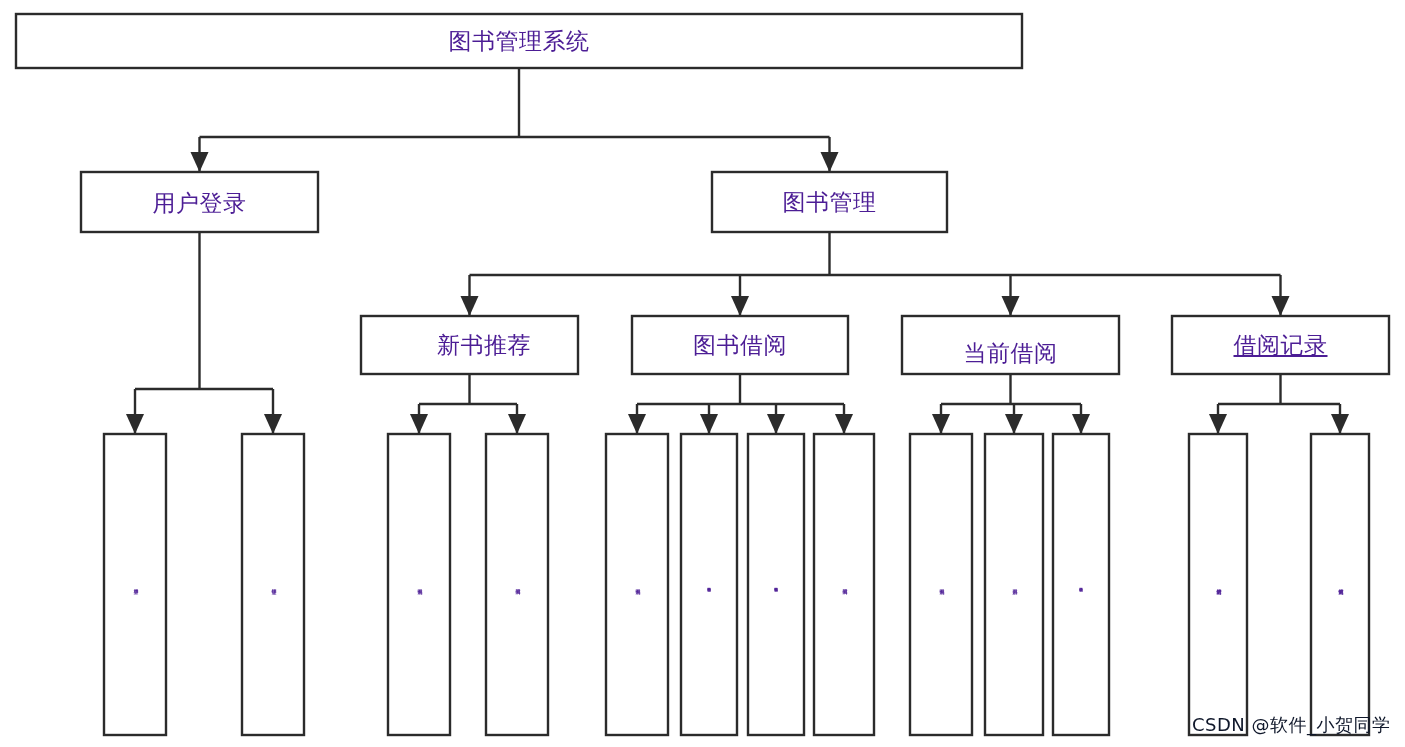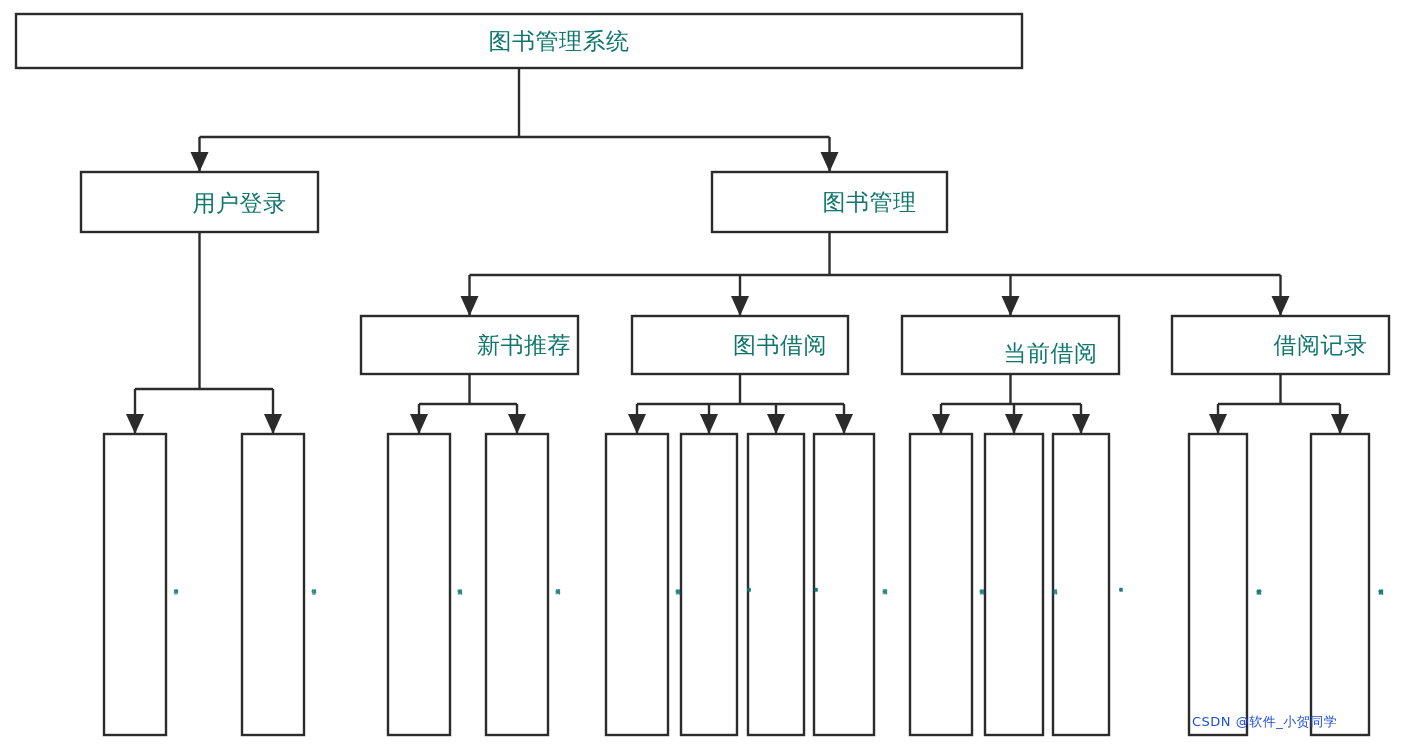--- a/index.html
+++ b/index.html
@@ -39,47 +39,46 @@
   }
   .arrow-head {
     fill: #2b2b2b;
     stroke: none;
   }
   .node-label {
     position: absolute;
     display: flex;
     align-items: center;
     justify-content: center;
-    color: #0f766e;
+    color: #4c1d95;
     letter-spacing: 0.5px;
     -webkit-font-smoothing: antialiased;
     pointer-events: none;
     box-sizing: border-box;
-    margin-left: 40px;
   }
   .node-label.horizontal {
     font-size: 23px;
     line-height: 1.15;
     white-space: nowrap;
   }
   .node-label.vertical {
     writing-mode: vertical-rl;
     text-orientation: upright;
     font-size: 23px;
     line-height: 1.18;
     letter-spacing: 3px;
     white-space: nowrap;
   }
   .node-label.vertical.tall {
     letter-spacing: 1px;
   }
   .watermark {
     position: absolute;
-    color: #1d4ed8;
-    font-size: 13px;
+    color: #0f172a;
+    font-size: 18px;
     letter-spacing: 0.5px;
     white-space: nowrap;
     user-select: none;
   }
 </style>
 </head>
 <body>
 
 <div id="diagram-root">
 
@@ -162,21 +161,21 @@
       </g>
   </svg>
 
   <div id="labels-layer">
       <div class="node-label horizontal" style="left: 16px; top: 14px; width: 1006px; height: 54px;">图书管理系统</div>
       <div class="node-label horizontal" style="left: 81px; top: 172px; width: 237px; height: 62px;">用户登录</div>
       <div class="node-label horizontal" style="left: 712px; top: 172px; width: 235px; height: 60px;">图书管理</div>
       <div class="node-label horizontal" style="left: 361px; top: 316px; width: 217px; height: 58px; padding-left: 29px;">新书推荐</div>
       <div class="node-label horizontal" style="left: 632px; top: 316px; width: 216px; height: 58px;">图书借阅</div>
       <div class="node-label horizontal" style="left: 902px; top: 316px; width: 217px; height: 74px;">当前借阅</div>
-      <div class="node-label horizontal" style="left: 1172px; top: 316px; width: 217px; height: 58px;">借阅记录</div>
+      <div class="node-label horizontal" style="left: 1172px; top: 316px; width: 217px; height: 58px; text-decoration: underline;">借阅记录</div>
       <div class="node-label vertical" style="left: 104px; top: 434px; width: 62px; height: 301px; letter-spacing: 0px; font-size: 5px;">用户登录</div>
       <div class="node-label vertical" style="left: 242px; top: 434px; width: 62px; height: 301px; letter-spacing: 0px; font-size: 5px;">注销登录</div>
       <div class="node-label vertical" style="left: 388px; top: 434px; width: 62px; height: 301px; letter-spacing: 0px; font-size: 5px;">查询图书</div>
       <div class="node-label vertical" style="left: 486px; top: 434px; width: 62px; height: 301px; letter-spacing: 0px; font-size: 5px;">借阅图书</div>
       <div class="node-label vertical" style="left: 606px; top: 434px; width: 62px; height: 301px; letter-spacing: 0px; font-size: 5px;">查询图书</div>
       <div class="node-label vertical tall" style="left: 681px; top: 434px; width: 56px; height: 301px; letter-spacing: 0px; font-size: 3.5px;">新增图书（管理员）</div>
       <div class="node-label vertical tall" style="left: 748px; top: 434px; width: 56px; height: 301px; letter-spacing: 0px; font-size: 3.5px;">编辑图书（管理员）</div>
       <div class="node-label vertical" style="left: 814px; top: 434px; width: 60px; height: 301px; letter-spacing: 0px; font-size: 5px;">借阅图书</div>
       <div class="node-label vertical" style="left: 910px; top: 434px; width: 62px; height: 301px; letter-spacing: 0px; font-size: 5px;">查询图书</div>
       <div class="node-label vertical" style="left: 985px; top: 434px; width: 58px; height: 301px; letter-spacing: 0px; font-size: 5px;">归还图书</div>

